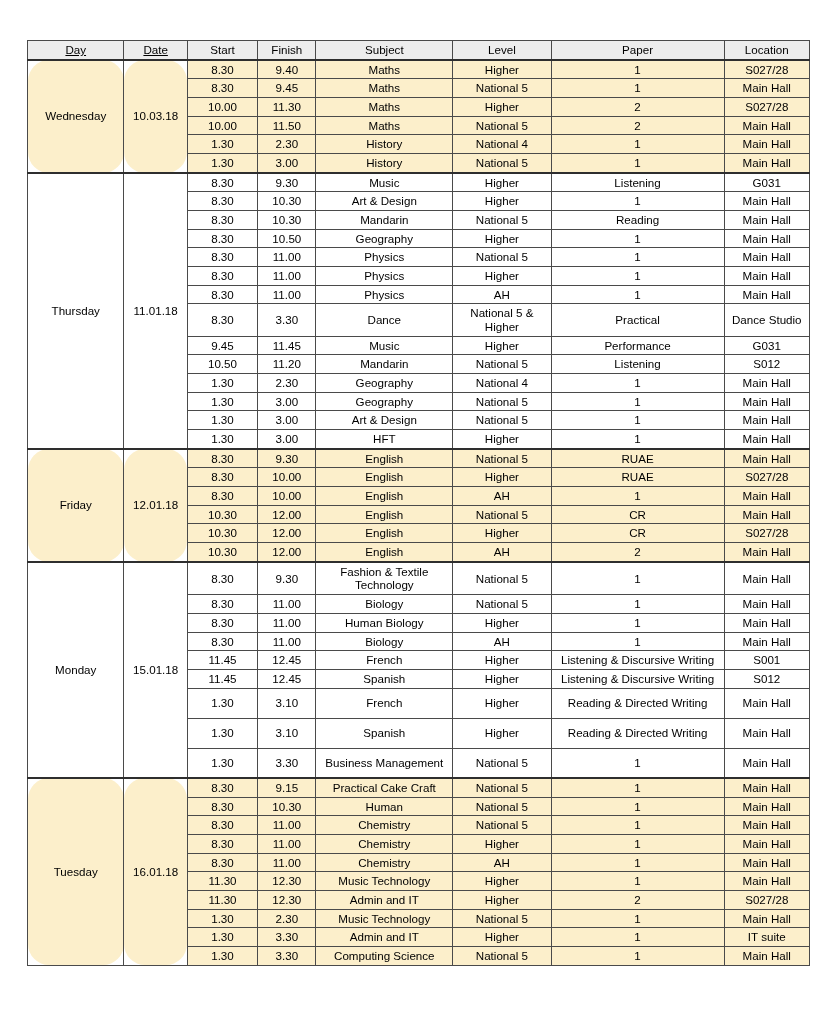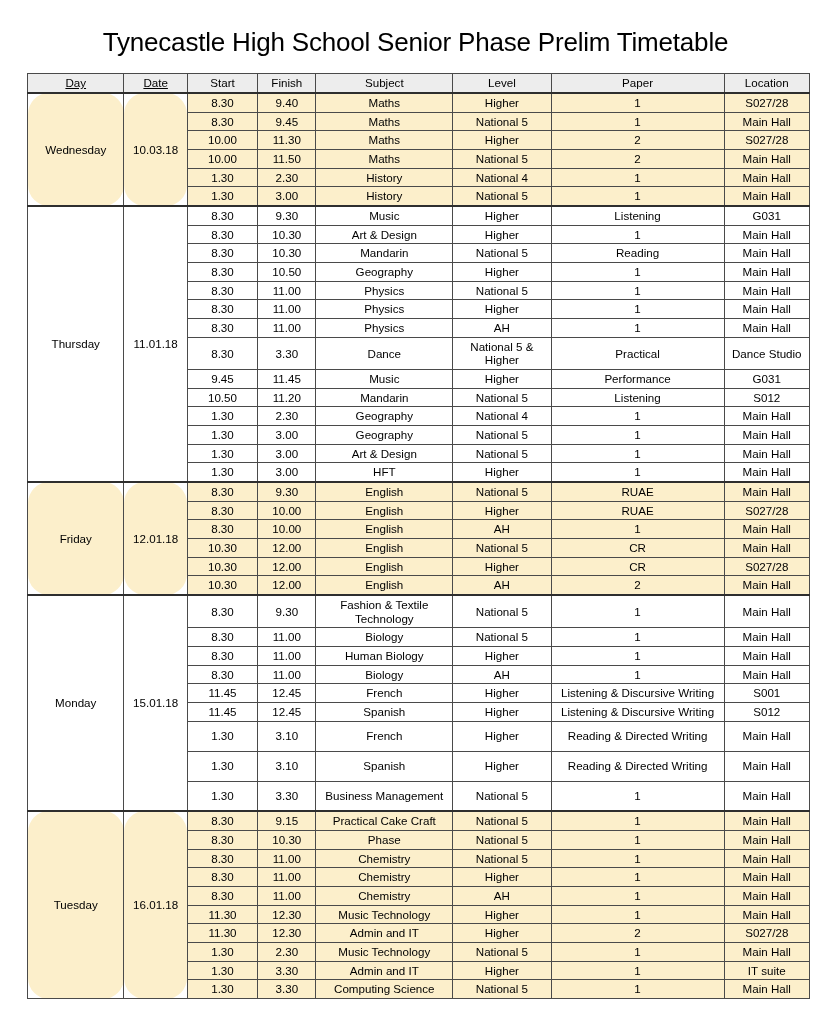--- a/index.html
+++ b/index.html
@@ -92,21 +92,20 @@
 
   tr.tall td { height: 30px; }
   tr.norm td { height: 18px; }
 </style>
 </head>
 <body>
 
 <div class="page">
 
   <div class="title-block">
-    <div class="title-line">Tynecastle High School Senior Phase Prelim Timetable</div>
   </div>
 
   <div class="table-wrap">
     <table class="timetable">
       <colgroup>
         <col class="col-day">
           <col class="col-date">
           <col class="col-start">
           <col class="col-finish">
         <col class="col-subject">
@@ -421,21 +420,21 @@
             <td>8.30</td>
             <td>9.15</td>
             <td>Practical Cake Craft</td>
             <td>National 5</td>
             <td>1</td>
             <td>Main Hall</td>
           </tr>
           <tr class="shaded norm">
             <td>8.30</td>
             <td>10.30</td>
-            <td>Phase</td>
+            <td>Human</td>
             <td>National 5</td>
             <td>1</td>
             <td>Main Hall</td>
           </tr>
           <tr class="shaded norm">
             <td>8.30</td>
             <td>11.00</td>
             <td>Chemistry</td>
             <td>National 5</td>
             <td>1</td>

